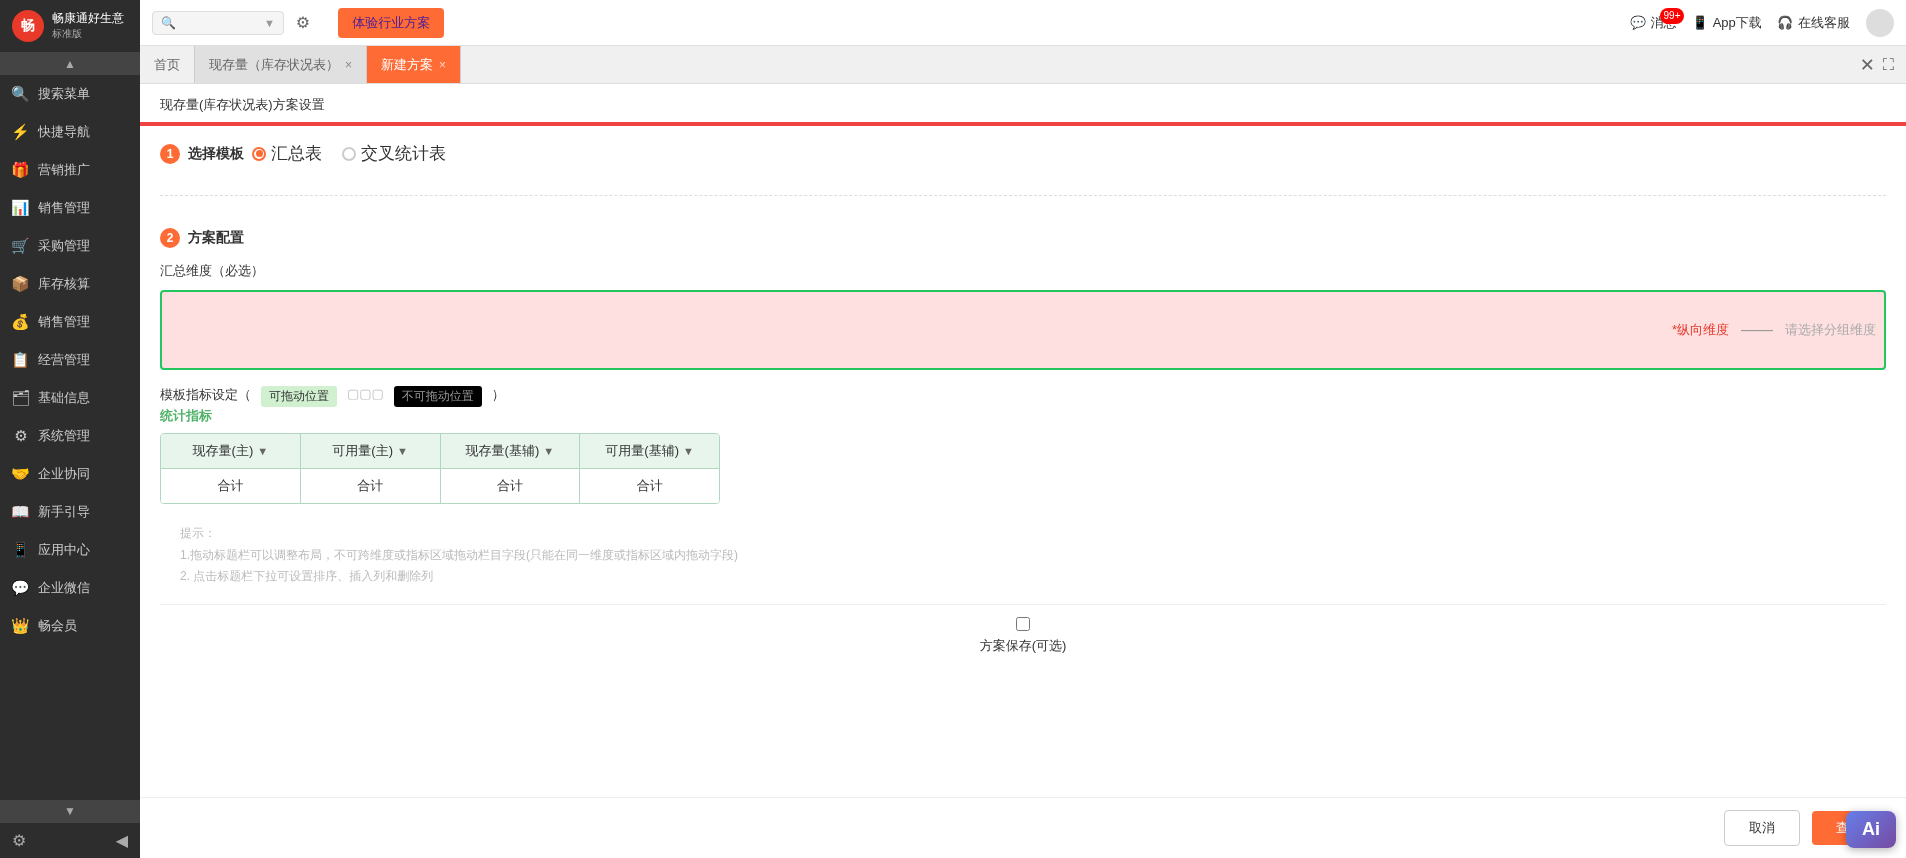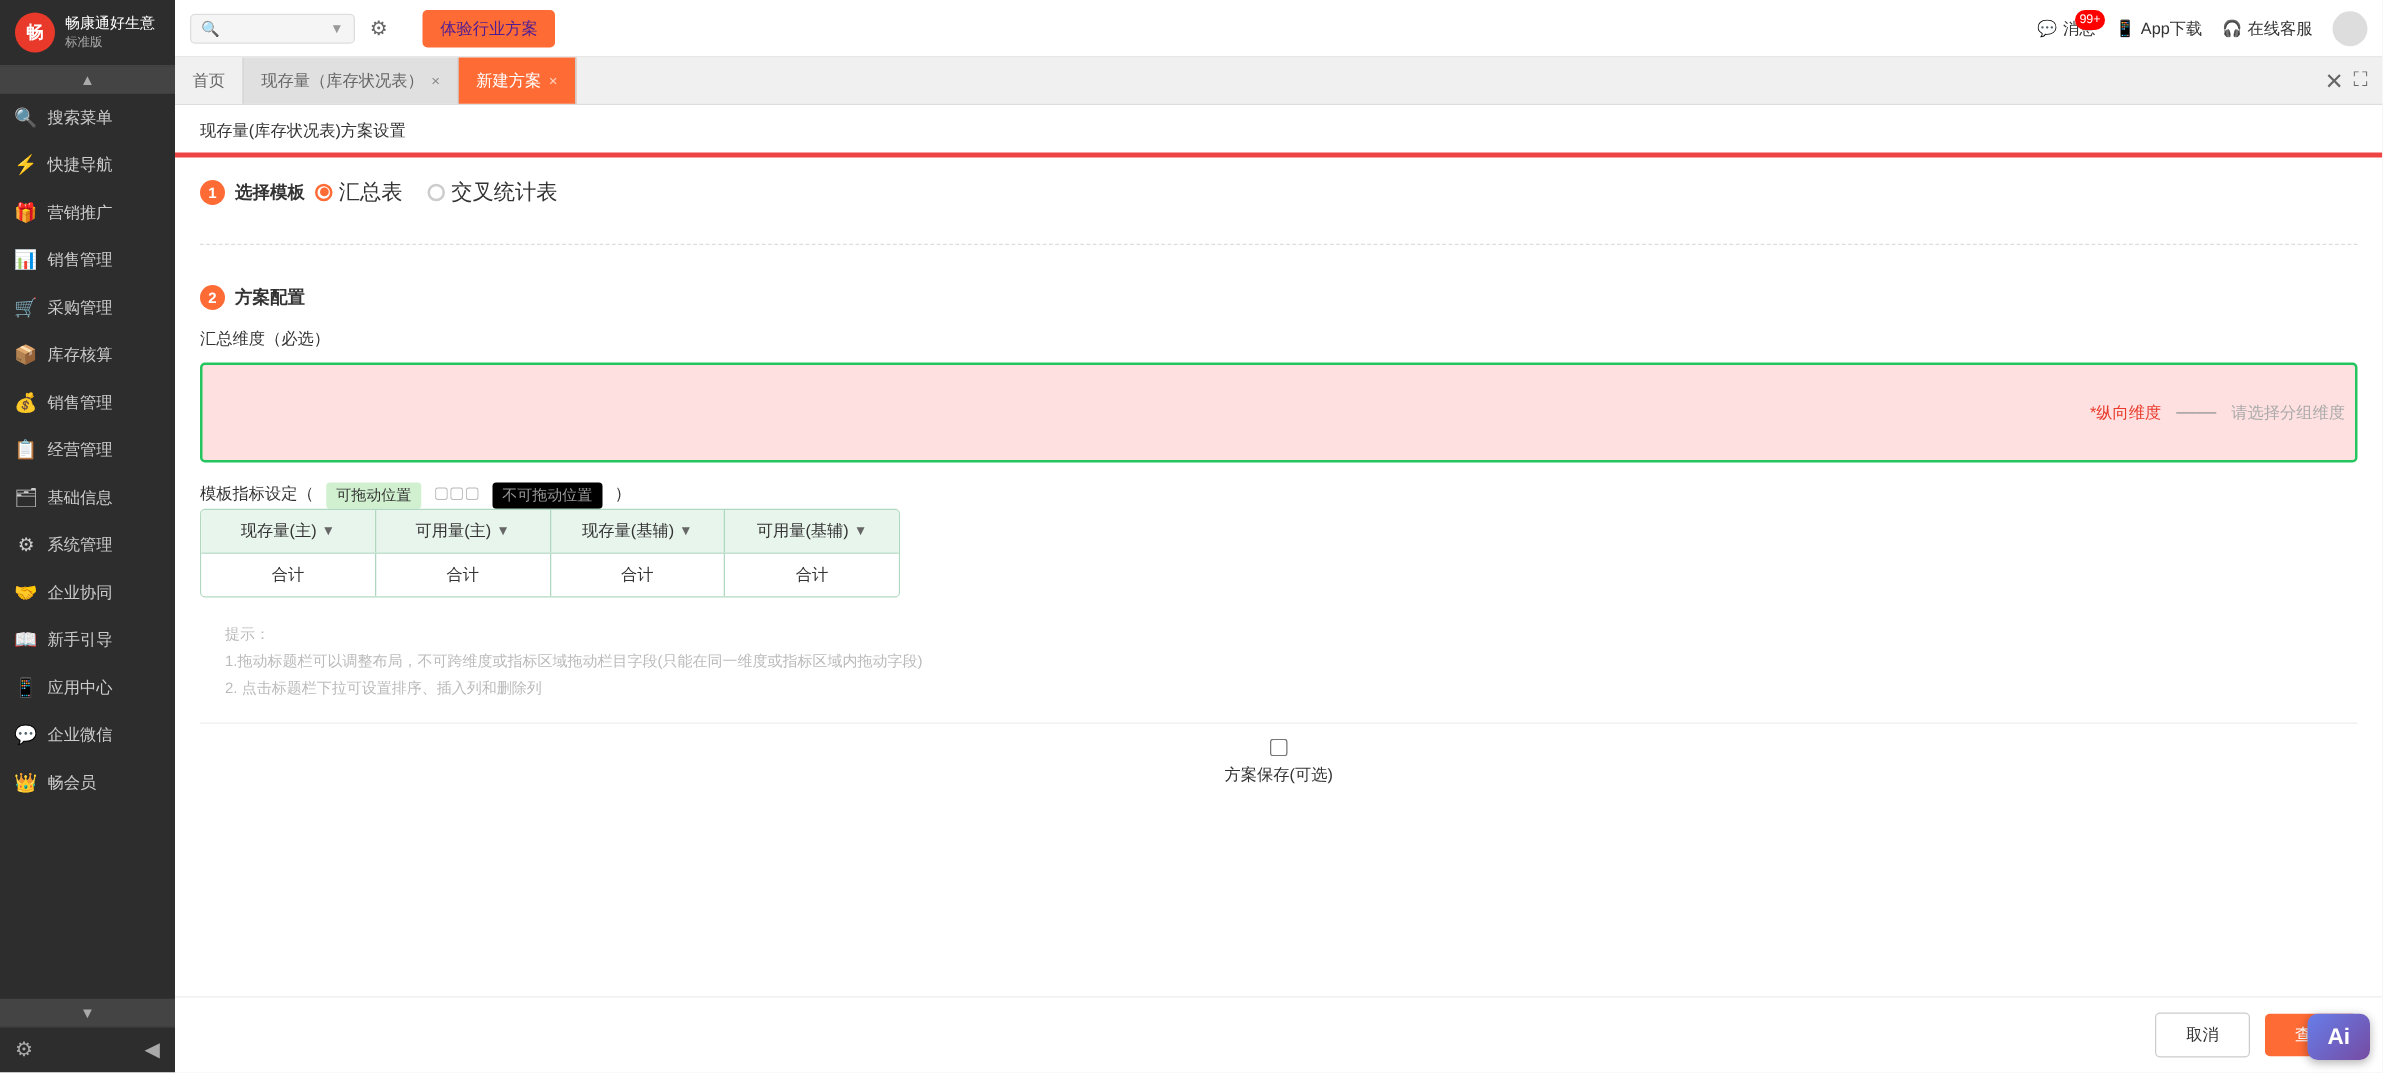--- a/index.html
+++ b/index.html
@@ -664,20 +664,21 @@
           <span>模板指标设定（</span>
           <div class="toggle-box">
             <span class="toggle-label-movable">可拖动位置</span>
           </div>
           <span style="color:#bbb;">▢▢▢</span>
           <span class="toggle-label-fixed">不可拖动位置</span>
           <span>）</span>
         </div>
 
         
+        <div class="stats-label">统计指标</div>
         <div class="stats-table">
           <div class="stats-table-header">
             <div class="stats-col-header">
               <span>现存量(主)</span>
               <span class="chevron">▼</span>
             </div>
             <div class="stats-col-header">
               <span>可用量(主)</span>
               <span class="chevron">▼</span>
             </div>

